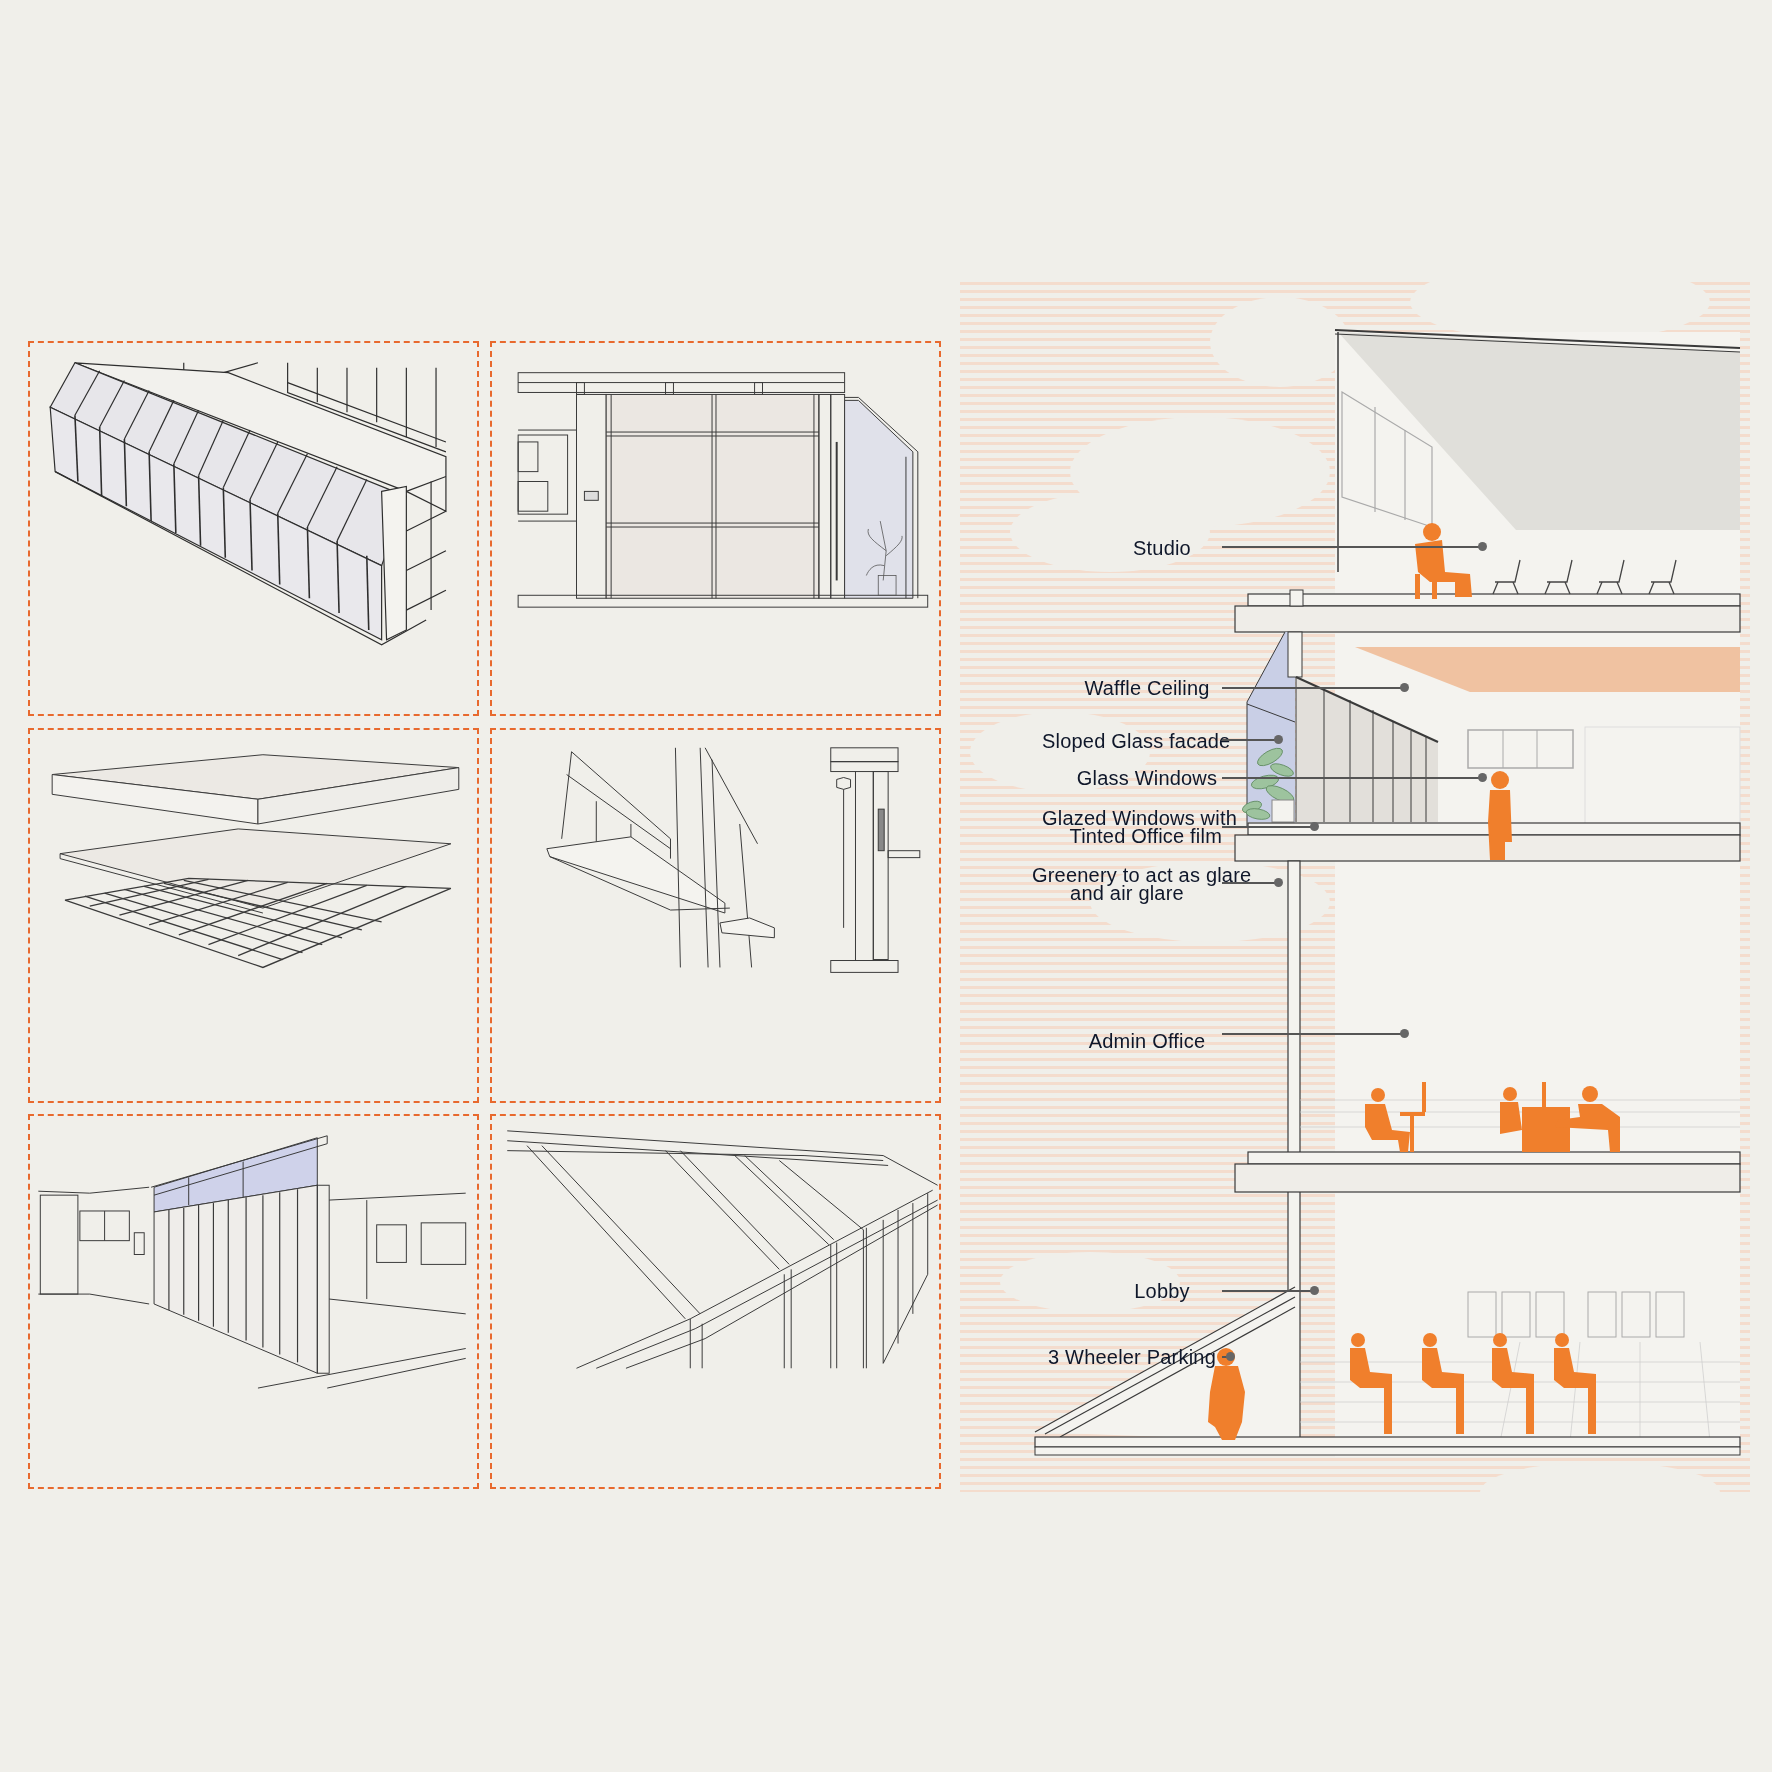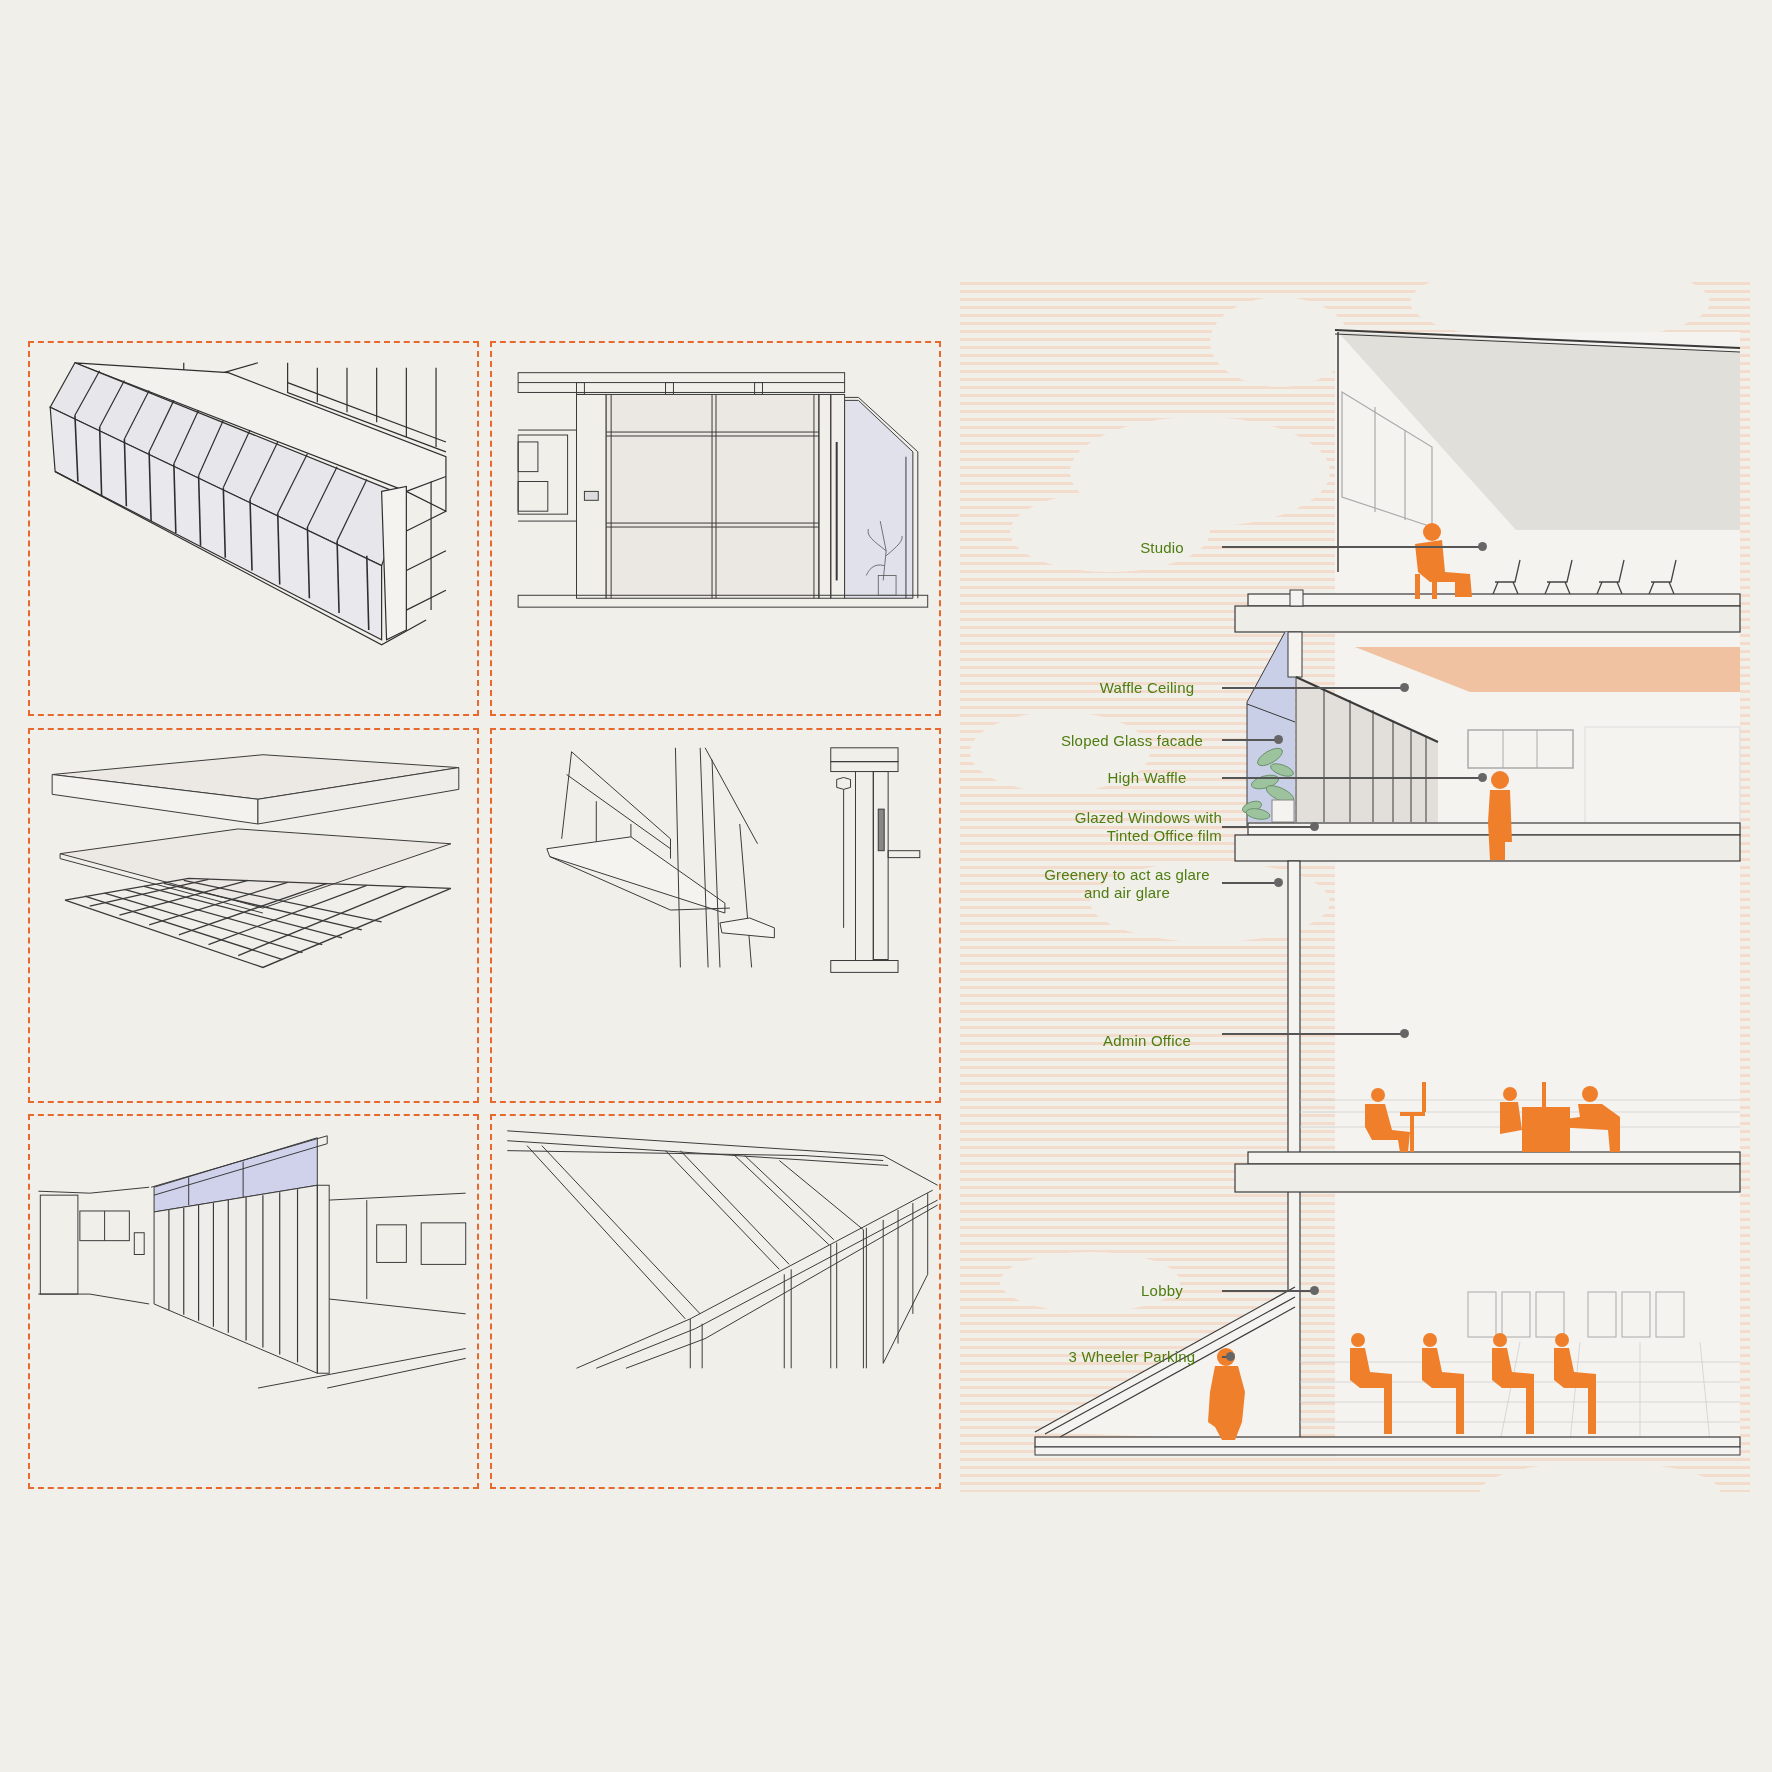--- a/index.html
+++ b/index.html
@@ -2,21 +2,21 @@
 <html><head>
 <meta charset="utf-8">
 <style>
   html,body{margin:0;padding:0;}
   body{width:1772px;height:1772px;background:#f0efea;position:relative;overflow:hidden;font-family:"Liberation Sans","DejaVu Sans",sans-serif;}
   .panel{position:absolute;border:2px dashed #e8692e;box-sizing:border-box;background:#f0efea;}
   .panel svg{position:absolute;left:0;top:0;width:100%;height:100%;}
   .section{position:absolute;left:960px;top:282px;width:790px;height:1210px;}
   .stripes{position:absolute;left:0;top:0;width:100%;height:100%;
     background:repeating-linear-gradient(to bottom,#f4dccd 0px,#f4dccd 3px,#f0efea 3px,#f0efea 8px);}
-  .label{position:absolute;font-size:15px;color:#4d7c0f;text-align:center;line-height:18px;letter-spacing:0.2px;white-space:nowrap;}
+  .label{position:absolute;font-size:20px;color:#0f172a;text-align:center;line-height:18px;letter-spacing:0.2px;white-space:nowrap;}
   .leader{position:absolute;height:1.5px;background:#555;}
   .dot{position:absolute;width:9px;height:9px;border-radius:50%;background:#666;}
   #section-svg{position:absolute;left:0;top:0;}
 </style>
 </head>
 <body>
 
 <div class="panel" style="left:28px;top:341px;width:451px;height:375px;">
   <svg viewBox="0 0 451 375">
     <g fill="none" stroke="#2e2e2e" stroke-width="1.2">
@@ -419,21 +419,21 @@
   <div class="dot" style="left:518px;top:260px;"></div>
 
   <div class="label" style="left:112px;top:397px;width:150px;">Waffle Ceiling</div>
   <div class="leader" style="left:262px;top:405px;width:182px;"></div>
   <div class="dot" style="left:440px;top:401px;"></div>
 
   <div class="label" style="left:82px;top:450px;width:180px;text-align:center;">Sloped Glass facade</div>
   <div class="leader" style="left:262px;top:457px;width:56px;"></div>
   <div class="dot" style="left:314px;top:453px;"></div>
 
-  <div class="label" style="left:112px;top:487px;width:150px;">High Waffle</div>
+  <div class="label" style="left:112px;top:487px;width:150px;">Glass Windows</div>
   <div class="leader" style="left:262px;top:495px;width:260px;"></div>
   <div class="dot" style="left:518px;top:491px;"></div>
 
   <div class="label" style="left:82px;top:527px;width:180px;text-align:right;">
     <div>Glazed Windows with</div>
     <div>Tinted Office film</div>
   </div>
   <div class="leader" style="left:262px;top:544px;width:92px;"></div>
   <div class="dot" style="left:350px;top:540px;"></div>
 

